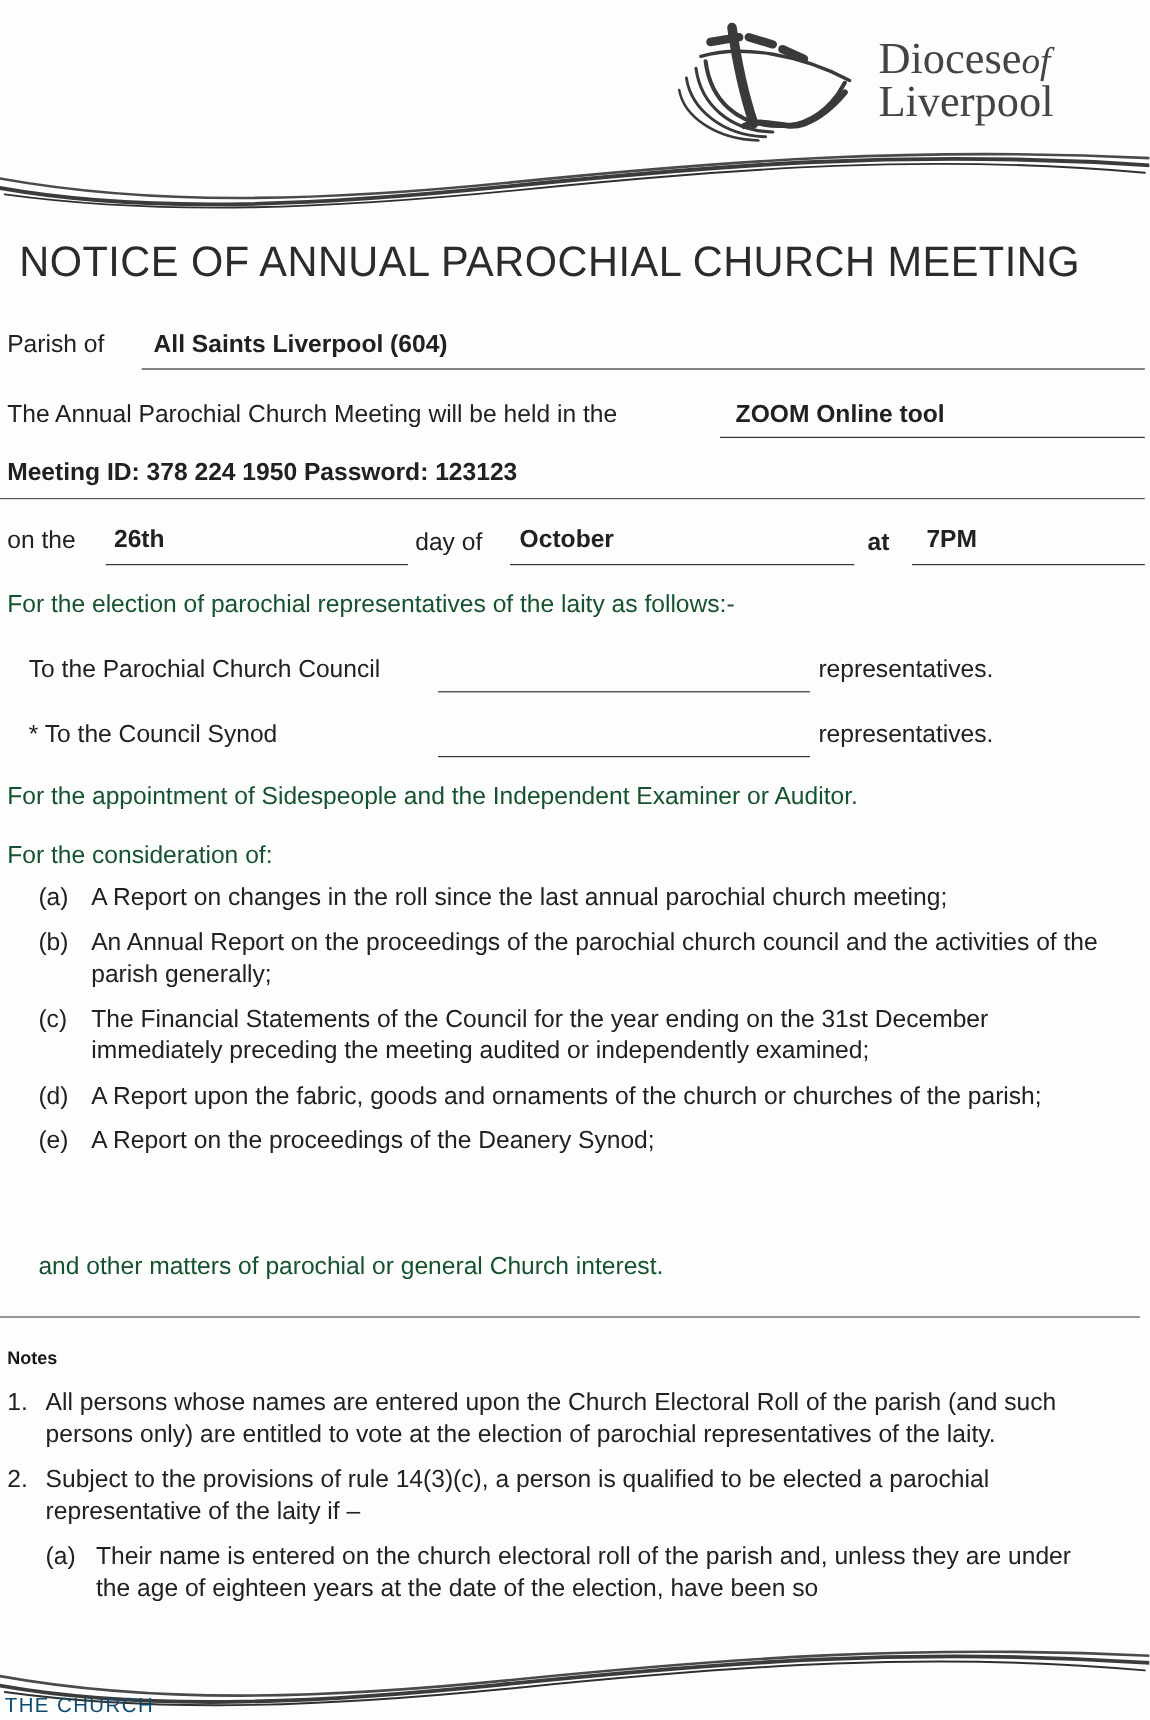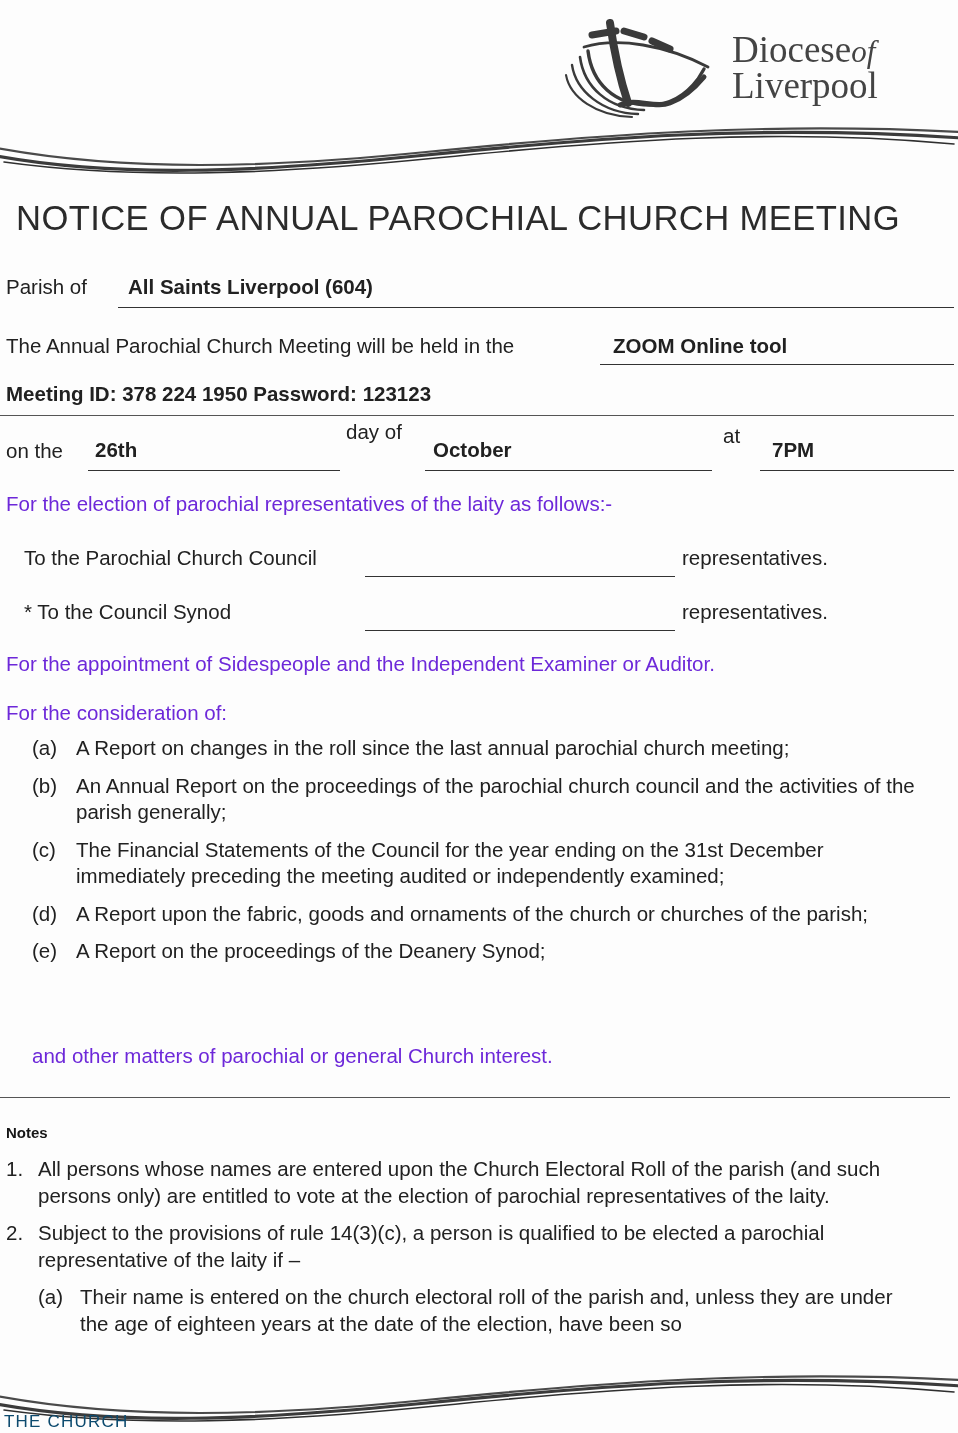--- a/index.html
+++ b/index.html
@@ -83,21 +83,21 @@
     white-space: nowrap;
     font-stretch: condensed;
     transform: scaleX(0.975);
     transform-origin: left center;
   }
 
   
   .body-text {
     position: absolute;
     font-size: 20.5px;
-    color: #6d28d9;
+    color: #14532d;
     line-height: 27px;
   }
 
   
   .frow {
     position: absolute;
     font-size: 20.5px;
     color: #212121;
     white-space: nowrap;
   }
@@ -231,25 +231,25 @@
   <div class="frow fval" style="left:613px; top:334px;">ZOOM Online tool</div>
   <div class="rule" style="left:600px; top:364px; width:354px;"></div>
 
   <div class="frow fval" style="left:6px; top:382px;">Meeting ID: 378 224 1950  Password: 123123</div>
   <div class="rule-thin" style="left:0px; top:415px; width:954px;"></div>
 
   <div class="frow" style="left:6px; top:439px;">on the</div>
   <div class="frow fval" style="left:95px; top:438px;">26th</div>
   <div class="rule" style="left:88px; top:470px; width:252px;"></div>
 
-  <div class="frow" style="left:346px; top:420px;">day of</div>
+  <div class="frow" style="left:346px; top:440px;">day of</div>
   <div class="frow fval" style="left:433px; top:438px;">October</div>
   <div class="rule" style="left:425px; top:470px; width:287px;"></div>
 
-  <div class="frow" style="left:723px; top:424px;">at</div>
+  <div class="frow" style="left:723px; top:440px;font-weight:bold;">at</div>
   <div class="frow fval" style="left:772px; top:438px;">7PM</div>
   <div class="rule" style="left:760px; top:470px; width:194px;"></div>
 
   <div class="body-text" style="left:6px; top:490px; width:930px;">For the election of parochial representatives of the laity as follows:-</div>
 
   <div class="frow" style="left:24px; top:546px;">To the Parochial Church Council</div>
   <div class="frow fval" style="left:400px; top:546px;"></div>
   <div class="rule" style="left:365px; top:576px; width:310px;"></div>
   <div class="frow" style="left:682px; top:546px;">representatives.</div>
 

